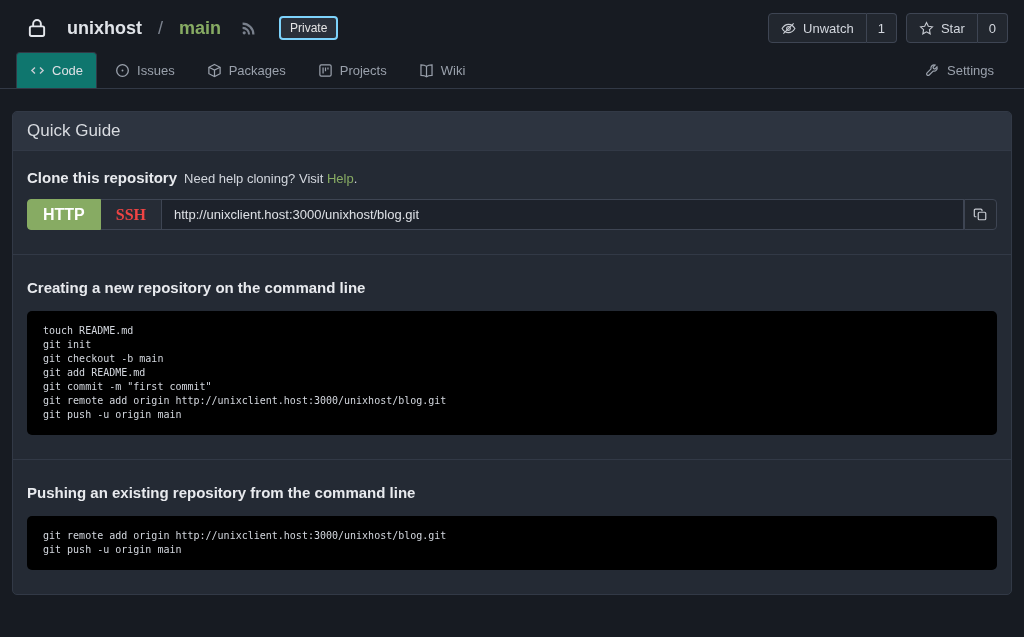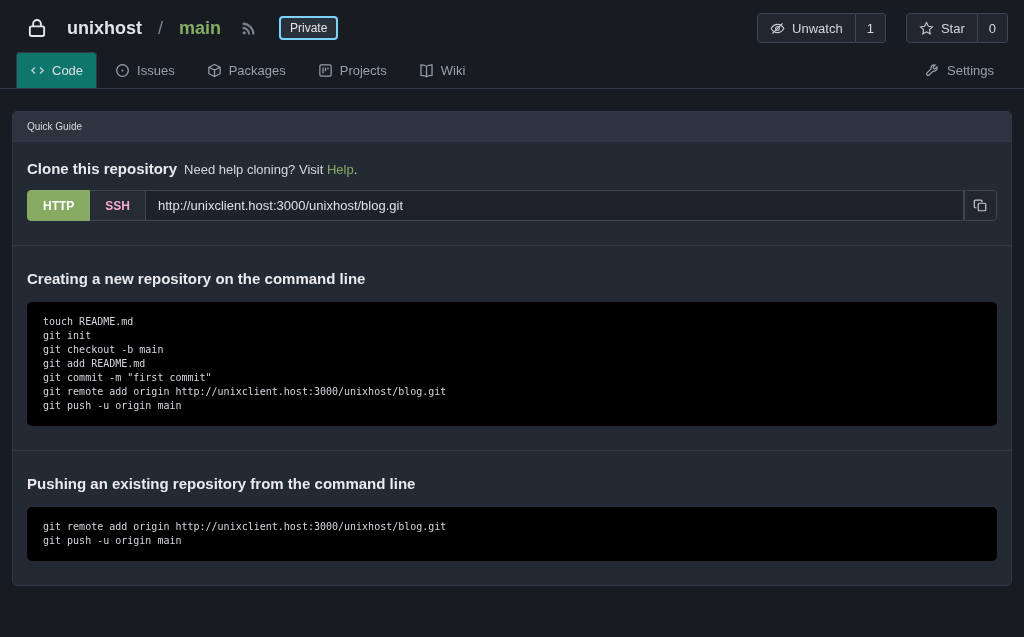--- a/index.html
+++ b/index.html
@@ -23,21 +23,21 @@
   .owner { color:#e0e3e8; font-size:18px; font-weight:600; }
   .sep { color:#7d8490; font-size:18px; font-weight:400; margin:0 -3px; }
   .repo-name { color:#87ab63; font-size:18px; font-weight:600; }
   .rss-icon { color:#79808c; margin-left:1px; cursor:pointer; }
   .badge {
     margin-left:4px;
     background:#2a303a; border:2px solid #7dd3fc; border-radius:4px;
     padding:3px 9px; font-size:12px; color:#e5e5e5;
   }
   .repo-actions { display:flex; gap:9px; }
-  .btn-group { display:flex;margin-left:11px; }
+  .btn-group { display:flex; }
   .btn {
     display:flex; align-items:center; gap:7px;
     background:#22272f; border:1px solid #3e4553; color:#d3d7de;
     font-size:13px; height:30px; padding:0 12px; cursor:pointer;
     font-family:inherit;
   }
   .btn-group .btn:first-child { border-radius:4px 0 0 4px; }
   .btn-group .btn:last-child { border-radius:0 4px 4px 0; border-left:none; padding:0 11px; }
   .btn .ic { color:#c6cad1; }
 
@@ -57,41 +57,41 @@
   .tab-settings { margin-left:auto; }
 
   
   .content { padding:22px 12px 12px; }
   .panel {
     background:#242a34; border:1px solid #323946; border-radius:5px;
     overflow:hidden;
   }
   .panel-header {
     background:#2d3440; border-bottom:1px solid #323946;
-    padding:9px 14px; font-size:10px; color:#d8dbe0;
+    padding:9px 14px; font-size:17px; color:#d8dbe0;
   }
   .panel-section { padding:18px 14px 24px; }
   .divider { border:none; border-top:1px solid #323946; }
 
   .clone-head { display:flex; align-items:baseline; gap:7px; }
   .clone-head h2 { font-size:15px; font-weight:700; color:#e8eaee; }
   .help-text { font-size:13px; color:#d3d7de; }
   .help-link { color:#87ab63; text-decoration:none; cursor:pointer; }
 
   .clone-row { display:flex; margin-top:13px; height:31px; }
   .proto-btn {
-    font-size:12px; font-weight:600; padding:4px 15px; cursor:pointer;
+    font-size:16px; font-weight:600; padding:4px 15px; cursor:pointer;
     display:flex; align-items:center; font-family:inherit;
   }
   .proto-http {
     background:#87ab63; color:#ffffff; border:1px solid #87ab63;
     border-radius:4px 0 0 4px;
   }
   .proto-ssh {
-    background:#262c36; color:#f9a8d4; border:1px solid #3e4553; border-left:none;
+    background:#262c36; color:#ef4444; border:1px solid #3e4553; border-left:none;font-family:Liberation Serif, serif;
   }
   .clone-input {
     flex:1; background:#1d222b; border:1px solid #3e4553; border-left:none;
     color:#dde0e5; font-size:13px; padding:0 12px; outline:none;
     font-family:inherit;
   }
   .copy-btn {
     width:33px; display:flex; align-items:center; justify-content:center;
     background:#22272f; border:1px solid #3e4553; border-left:1px solid #3e4553;
     border-radius:0 4px 4px 0; color:#c6cad1; cursor:pointer;

